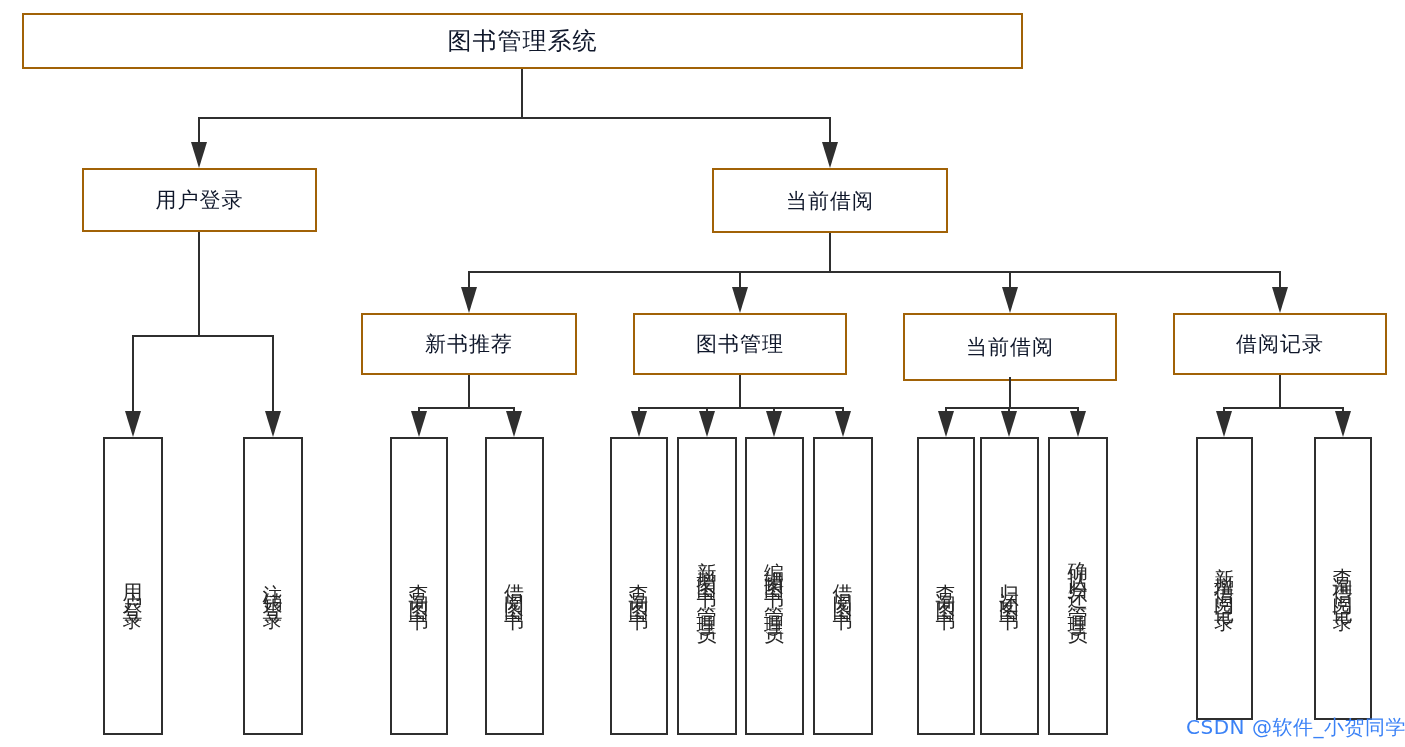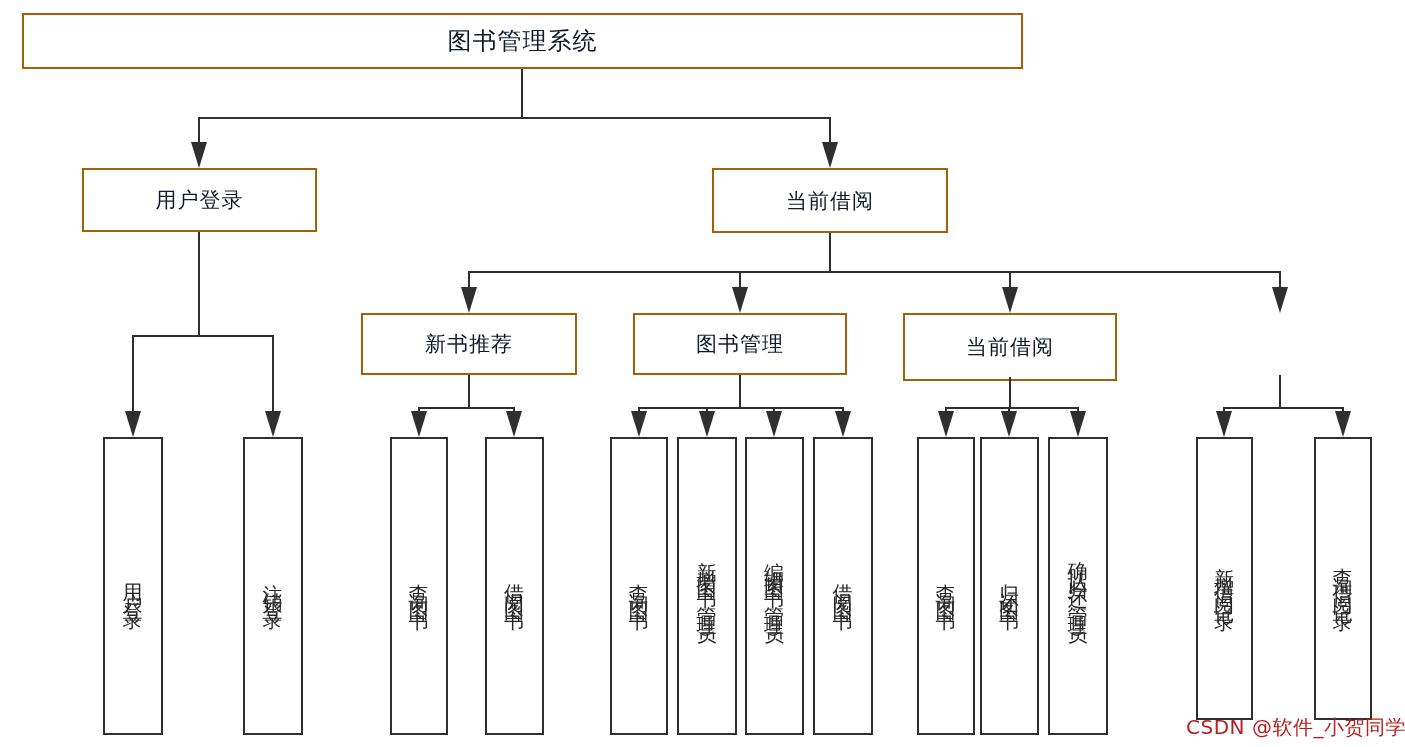--- a/index.html
+++ b/index.html
@@ -26,21 +26,21 @@
   }
   .vl{position:absolute;width:2px;background:#2f2f2f;}
   .hl{position:absolute;height:2px;background:#2f2f2f;}
   .arr{
     position:absolute;width:0;height:0;
     border-left:8px solid transparent;border-right:8px solid transparent;
     border-top:26px solid #2f2f2f;
   }
   .watermark{
     position:absolute;left:1186px;top:714px;z-index:5;
-    font-size:20px;color:#b91c1c;letter-spacing:0.5px;white-space:nowrap;
+    font-size:20px;color:#3b82f6;letter-spacing:0.5px;white-space:nowrap;
   }
 </style>
 </head>
 <body>
 
 <div class="stage">
 
   <div class="node lvl1" style="left:22px;top:13px;width:1001px;height:56px;">图书管理系统</div>
 
   <div class="vl" style="left:521px;top:69px;height:48px;"></div>
@@ -67,20 +67,21 @@
   <div class="vl" style="left:739px;top:271px;height:18px;"></div>
   <div class="arr" style="left:732px;top:287px;"></div>
   <div class="vl" style="left:1009px;top:271px;height:18px;"></div>
   <div class="arr" style="left:1002px;top:287px;"></div>
   <div class="vl" style="left:1279px;top:271px;height:18px;"></div>
   <div class="arr" style="left:1272px;top:287px;"></div>
 
   <div class="node lvl3" style="left:361px;top:313px;width:216px;height:62px;">新书推荐</div>
   <div class="node lvl3" style="left:633px;top:313px;width:214px;height:62px;">图书管理</div>
   <div class="node lvl3" style="left:903px;top:313px;width:214px;height:68px;">当前借阅</div>
+  <div class="node lvl3" style="left:1173px;top:313px;width:214px;height:62px;">借阅记录</div>
 
   <div class="vl" style="left:468px;top:375px;height:34px;"></div>
   <div class="hl" style="left:418px;top:407px;width:97px;"></div>
   <div class="vl" style="left:418px;top:407px;height:8px;"></div>
   <div class="arr" style="left:411px;top:411px;"></div>
   <div class="vl" style="left:513px;top:407px;height:8px;"></div>
   <div class="arr" style="left:506px;top:411px;"></div>
 
   <div class="vl" style="left:739px;top:375px;height:34px;"></div>
   <div class="hl" style="left:638px;top:407px;width:206px;"></div>

